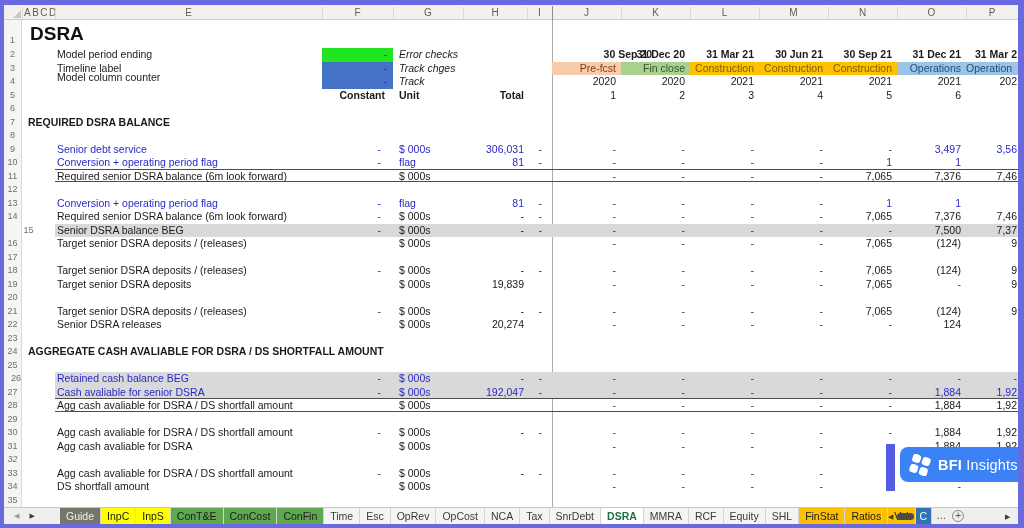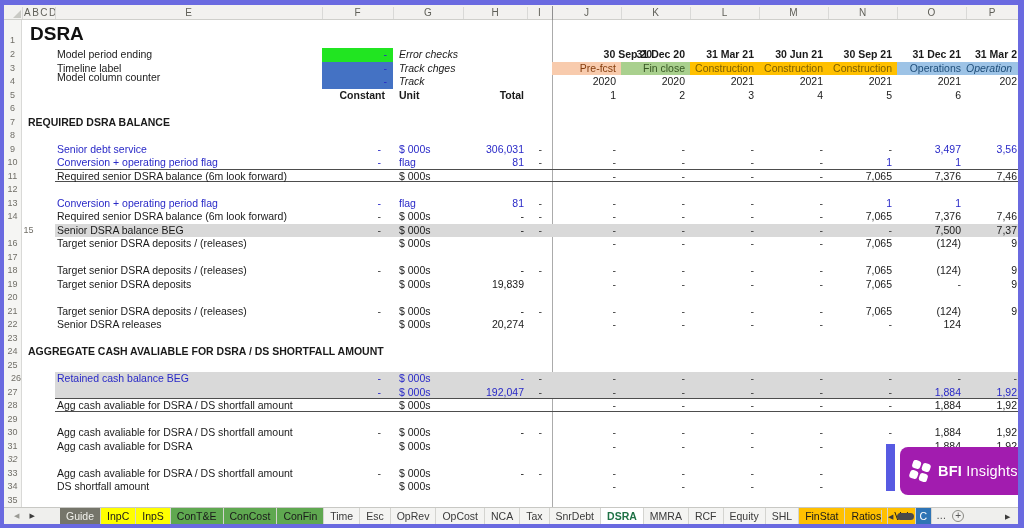--- a/index.html
+++ b/index.html
@@ -40,21 +40,21 @@
   .tab.k-active{background:#FFFFFF;color:#1E7145;font-weight:bold;}
   .tab.k-amber{background:#FFC000;color:#1a1a1a;}
   .tab.k-bluetab{background:#2E74B5;color:#fff;padding:0 4px;}
   .tab-more{flex:0 0 auto;padding:0 4px;font-size:10px;line-height:15px;color:#444;}
   .tab-add{flex:0 0 auto;margin:2px 4px 0 2px;width:12px;height:12px;border:1px solid #8a8a84;border-radius:50%;font-size:10px;line-height:10px;text-align:center;color:#555;}
   .tsb-div{position:absolute;left:877px;top:2px;width:1px;height:12px;background:#CFCFCB;}
   .tsb-arrow{position:absolute;top:5px;font-size:7px;color:#3c3c3c;}
   .tsb-thumb{position:absolute;left:893px;top:5px;width:17px;height:7px;border-radius:4px;background:#4a4a4a;}
   
   .bfi-bar{position:absolute;left:882px;top:424px;width:9px;height:47px;background:#575AE2;}
-  .bfi-banner{position:absolute;left:896px;top:427px;width:118px;height:48px;background:#a21caf;border-radius:8px 0 0 8px;display:flex;align-items:center;padding-left:9px;}
+  .bfi-banner{position:absolute;left:896px;top:427px;width:118px;height:35px;background:#3b82f6;border-radius:8px 0 0 8px;display:flex;align-items:center;padding-left:9px;}
   .bfi-text{color:#fff;font-size:14.5px;margin-left:7px;letter-spacing:.2px;}
   .bfi-text b{font-weight:800;}
 </style>
 </head>
 <body>
 
 <div class="win">
   <div class="content">
     <div class="colhead" id="colhead">
       <div class="corner-tri"></div>
@@ -160,21 +160,21 @@
         <div class="cell r" style="left: 755px; width: 64px; top: 68.5px;">4</div>
         <div class="cell r bold" style="left: 824px; width: 64px; top: 28px;">30 Sep 21</div>
         <div class="cell r" style="left: 824px; width: 69px; top: 41.5px; background: rgb(255, 192, 0); color: rgb(127, 96, 0); padding-right: 5px;">Construction</div>
         <div class="cell r" style="left: 824px; width: 64px; top: 55px;">2021</div>
         <div class="cell r" style="left: 824px; width: 64px; top: 68.5px;">5</div>
         <div class="cell r bold" style="left: 893px; width: 64px; top: 28px;">31 Dec 21</div>
         <div class="cell r" style="left: 893px; width: 69px; top: 41.5px; background: rgb(157, 195, 230); color: rgb(31, 78, 121); padding-right: 5px;">Operations</div>
         <div class="cell r" style="left: 893px; width: 64px; top: 55px;">2021</div>
         <div class="cell r" style="left: 893px; width: 64px; top: 68.5px;">6</div>
         <div class="cell r bold" style="left: 962px; width: 51px; top: 28px;">31 Mar 2</div>
-        <div class="cell r" style="left: 962px; width: 52px; top: 41.5px; background: rgb(157, 195, 230); color: rgb(31, 78, 121); padding-right: 18px; font-style: italic;">Operation</div>
+        <div class="cell r" style="left: 962px; width: 52px; top: 41.5px; background: rgb(157, 195, 230); color: rgb(31, 78, 121); padding-right: 18px;">Operation</div>
         <div class="cell r" style="left: 962px; width: 51px; top: 55px;">202</div>
         <div class="title-cell" style="left: 26px; width: 300px; top: 0px;">DSRA</div>
         <div class="cell bold" style="left: 24px; width: 500px; top: 95.5px;">REQUIRED DSRA BALANCE</div>
         <div class="cell blue" style="left: 53px; width: 263px; top: 122.5px;">Senior debt service</div>
         <div class="cell r blue" style="left: 318px; width: 59px; top: 122.5px;">-</div>
         <div class="cell blue" style="left: 395px; width: 60px; top: 122.5px;">$ 000s</div>
         <div class="cell r blue" style="left: 459px; width: 61px; top: 122.5px;">306,031</div>
         <div class="cell r dash" style="left: 523px; width: 15px; top: 122.5px;">-</div>
         <div class="cell r dash" style="left: 548px; width: 64px; top: 122.5px;">-</div>
         <div class="cell r dash" style="left: 617px; width: 64px; top: 122.5px;">-</div>
@@ -296,20 +296,21 @@
         <div class="cell blue" style="left: 395px; width: 60px; top: 352px;">$ 000s</div>
         <div class="cell r blue" style="left: 459px; width: 61px; top: 352px;">-</div>
         <div class="cell r dash" style="left: 523px; width: 15px; top: 352px;">-</div>
         <div class="cell r dash" style="left: 548px; width: 64px; top: 352px;">-</div>
         <div class="cell r dash" style="left: 617px; width: 64px; top: 352px;">-</div>
         <div class="cell r dash" style="left: 686px; width: 64px; top: 352px;">-</div>
         <div class="cell r dash" style="left: 755px; width: 64px; top: 352px;">-</div>
         <div class="cell r dash" style="left: 824px; width: 64px; top: 352px;">-</div>
         <div class="cell r dash" style="left: 893px; width: 64px; top: 352px;">-</div>
         <div class="cell r dash" style="left: 962px; width: 51px; top: 352px;">-</div>
+        <div class="cell blue" style="left: 53px; width: 263px; top: 365.5px;">Cash avaliable for senior DSRA</div>
         <div class="cell r blue" style="left: 318px; width: 59px; top: 365.5px;">-</div>
         <div class="cell blue" style="left: 395px; width: 60px; top: 365.5px;">$ 000s</div>
         <div class="cell r blue" style="left: 459px; width: 61px; top: 365.5px;">192,047</div>
         <div class="cell r dash" style="left: 523px; width: 15px; top: 365.5px;">-</div>
         <div class="cell r dash" style="left: 548px; width: 64px; top: 365.5px;">-</div>
         <div class="cell r dash" style="left: 617px; width: 64px; top: 365.5px;">-</div>
         <div class="cell r dash" style="left: 686px; width: 64px; top: 365.5px;">-</div>
         <div class="cell r dash" style="left: 755px; width: 64px; top: 365.5px;">-</div>
         <div class="cell r dash" style="left: 824px; width: 64px; top: 365.5px;">-</div>
         <div class="cell r blue" style="left: 893px; width: 64px; top: 365.5px;">1,884</div>

